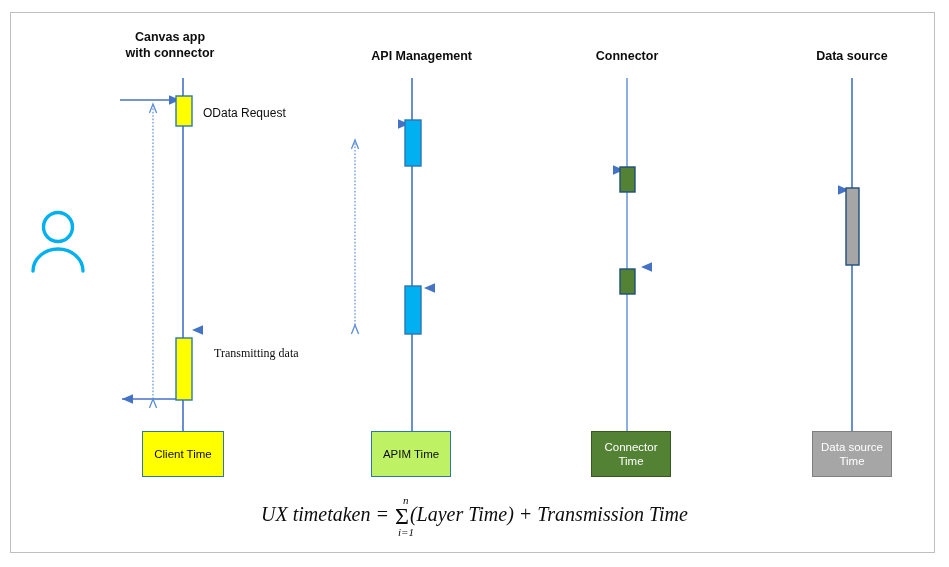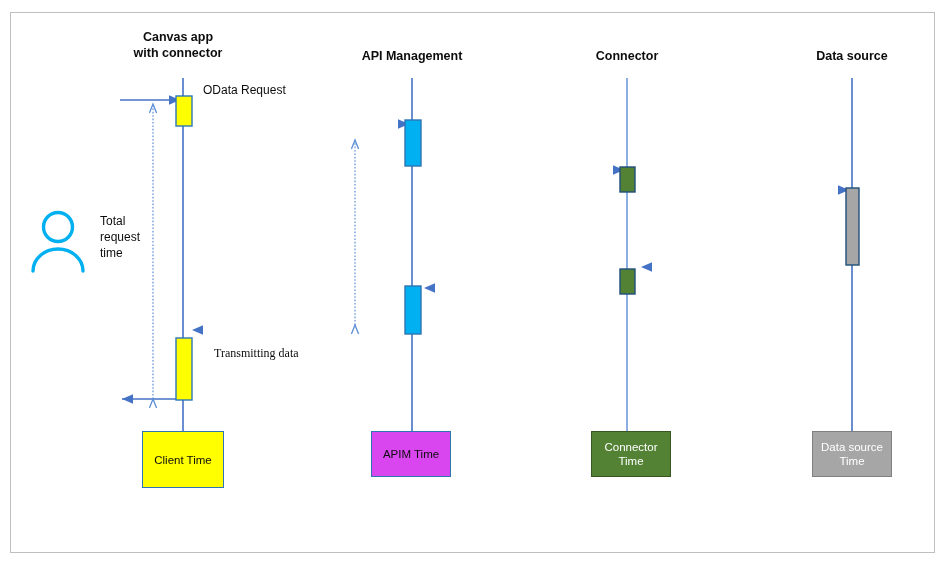--- a/index.html
+++ b/index.html
@@ -169,42 +169,42 @@
     <rect x="620" y="269" width="15" height="25" fill="#548235" stroke="#1f4e79" stroke-width="1.4"></rect>
 
     <rect x="846" y="188" width="13" height="77" fill="#a6a6a6" stroke="#1f4e79" stroke-width="1.4"></rect>
 
     <g>
       <circle cx="58" cy="227" r="14.5" fill="none" stroke="#00b0f0" stroke-width="3.4"></circle>
       <path d="M33 271 a25 22 0 0 1 50 0" fill="none" stroke="#00b0f0" stroke-width="3.4" stroke-linecap="round"></path>
     </g>
   </svg>
 
-  <div class="lane-title" style="left:108px; top:29px; width:140px;">Canvas app
+  <div class="lane-title" style="left:100px; top:29px; width:140px;">Canvas app
 with connector</div>
 
-  <div class="lane-title" style="left:342px; top:48px; width:140px;">API Management</div>
+  <div class="lane-title" style="left:332px; top:48px; width:140px;text-align:right;">API Management</div>
 
   <div class="lane-title" style="left:557px; top:48px; width:140px;">Connector</div>
 
   <div class="lane-title" style="left:782px; top:48px; width:140px;">Data source</div>
 
-  <div class="msg-label" style="left:203px; top:82px;">OData Request</div>
+  <div class="msg-label" style="left:203px; top:105px;">OData Request</div>
 
   <div class="msg-label" style="left:214px; top:345px;font-family:Liberation Serif, serif;">Transmitting data</div>
 
-  <div class="msg-label" style="left:100px; top:213px; width:52px;">Total
-request
-time</div>
-
-
-  <div class="legend-box" style="left:142px; top:431px; width:82px; height:57px; background:#ffff00; border:1.6px solid #2e75b6; color:#0d0d0d;text-align:right;">Client Time</div>
-
-  <div class="legend-box" style="left:371px; top:431px; width:80px; height:46px; background:#d946ef; border:1.6px solid #2e75b6; color:#0d0d0d;text-align:center;">APIM Time</div>
+
+
+  <div class="legend-box" style="left:142px; top:431px; width:82px; height:46px; background:#ffff00; border:1.6px solid #2e75b6; color:#0d0d0d;text-align:right;">Client Time</div>
+
+  <div class="legend-box" style="left:371px; top:431px; width:80px; height:46px; background:#bef264; border:1.6px solid #2e75b6; color:#0d0d0d;text-align:center;">APIM Time</div>
 
   <div class="legend-box" style="left:591px; top:431px; width:80px; height:46px; background:#548235; border:1.6px solid #385723; color:#ffffff;">Connector
 Time</div>
 
   <div class="legend-box" style="left:812px; top:431px; width:80px; height:46px; background:#a6a6a6; border:1.6px solid #7f7f7f; color:#ffffff;">Data source
 Time</div>
 
+  <div class="formula">
+    <span>UX timetaken = </span><span class="sum-wrap"><span class="sigma">Σ</span><span class="lim-top">n</span><span class="lim-bot">i=1</span></span><span>(Layer Time) + Transmission Time</span>
+  </div>
 
 </div>
 
 </body></html>

